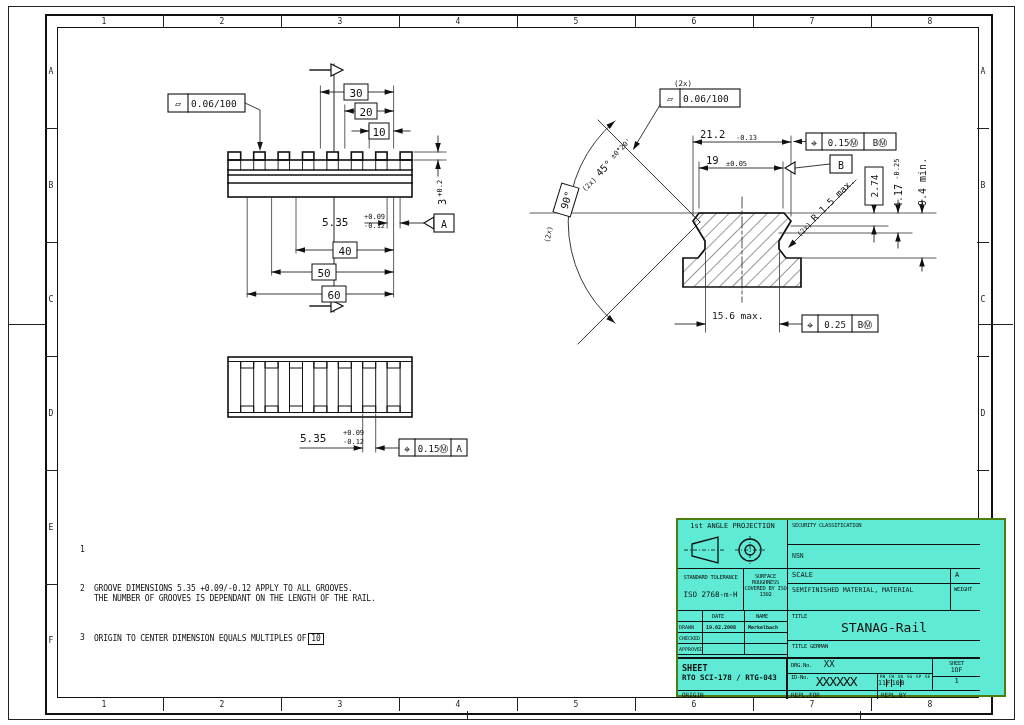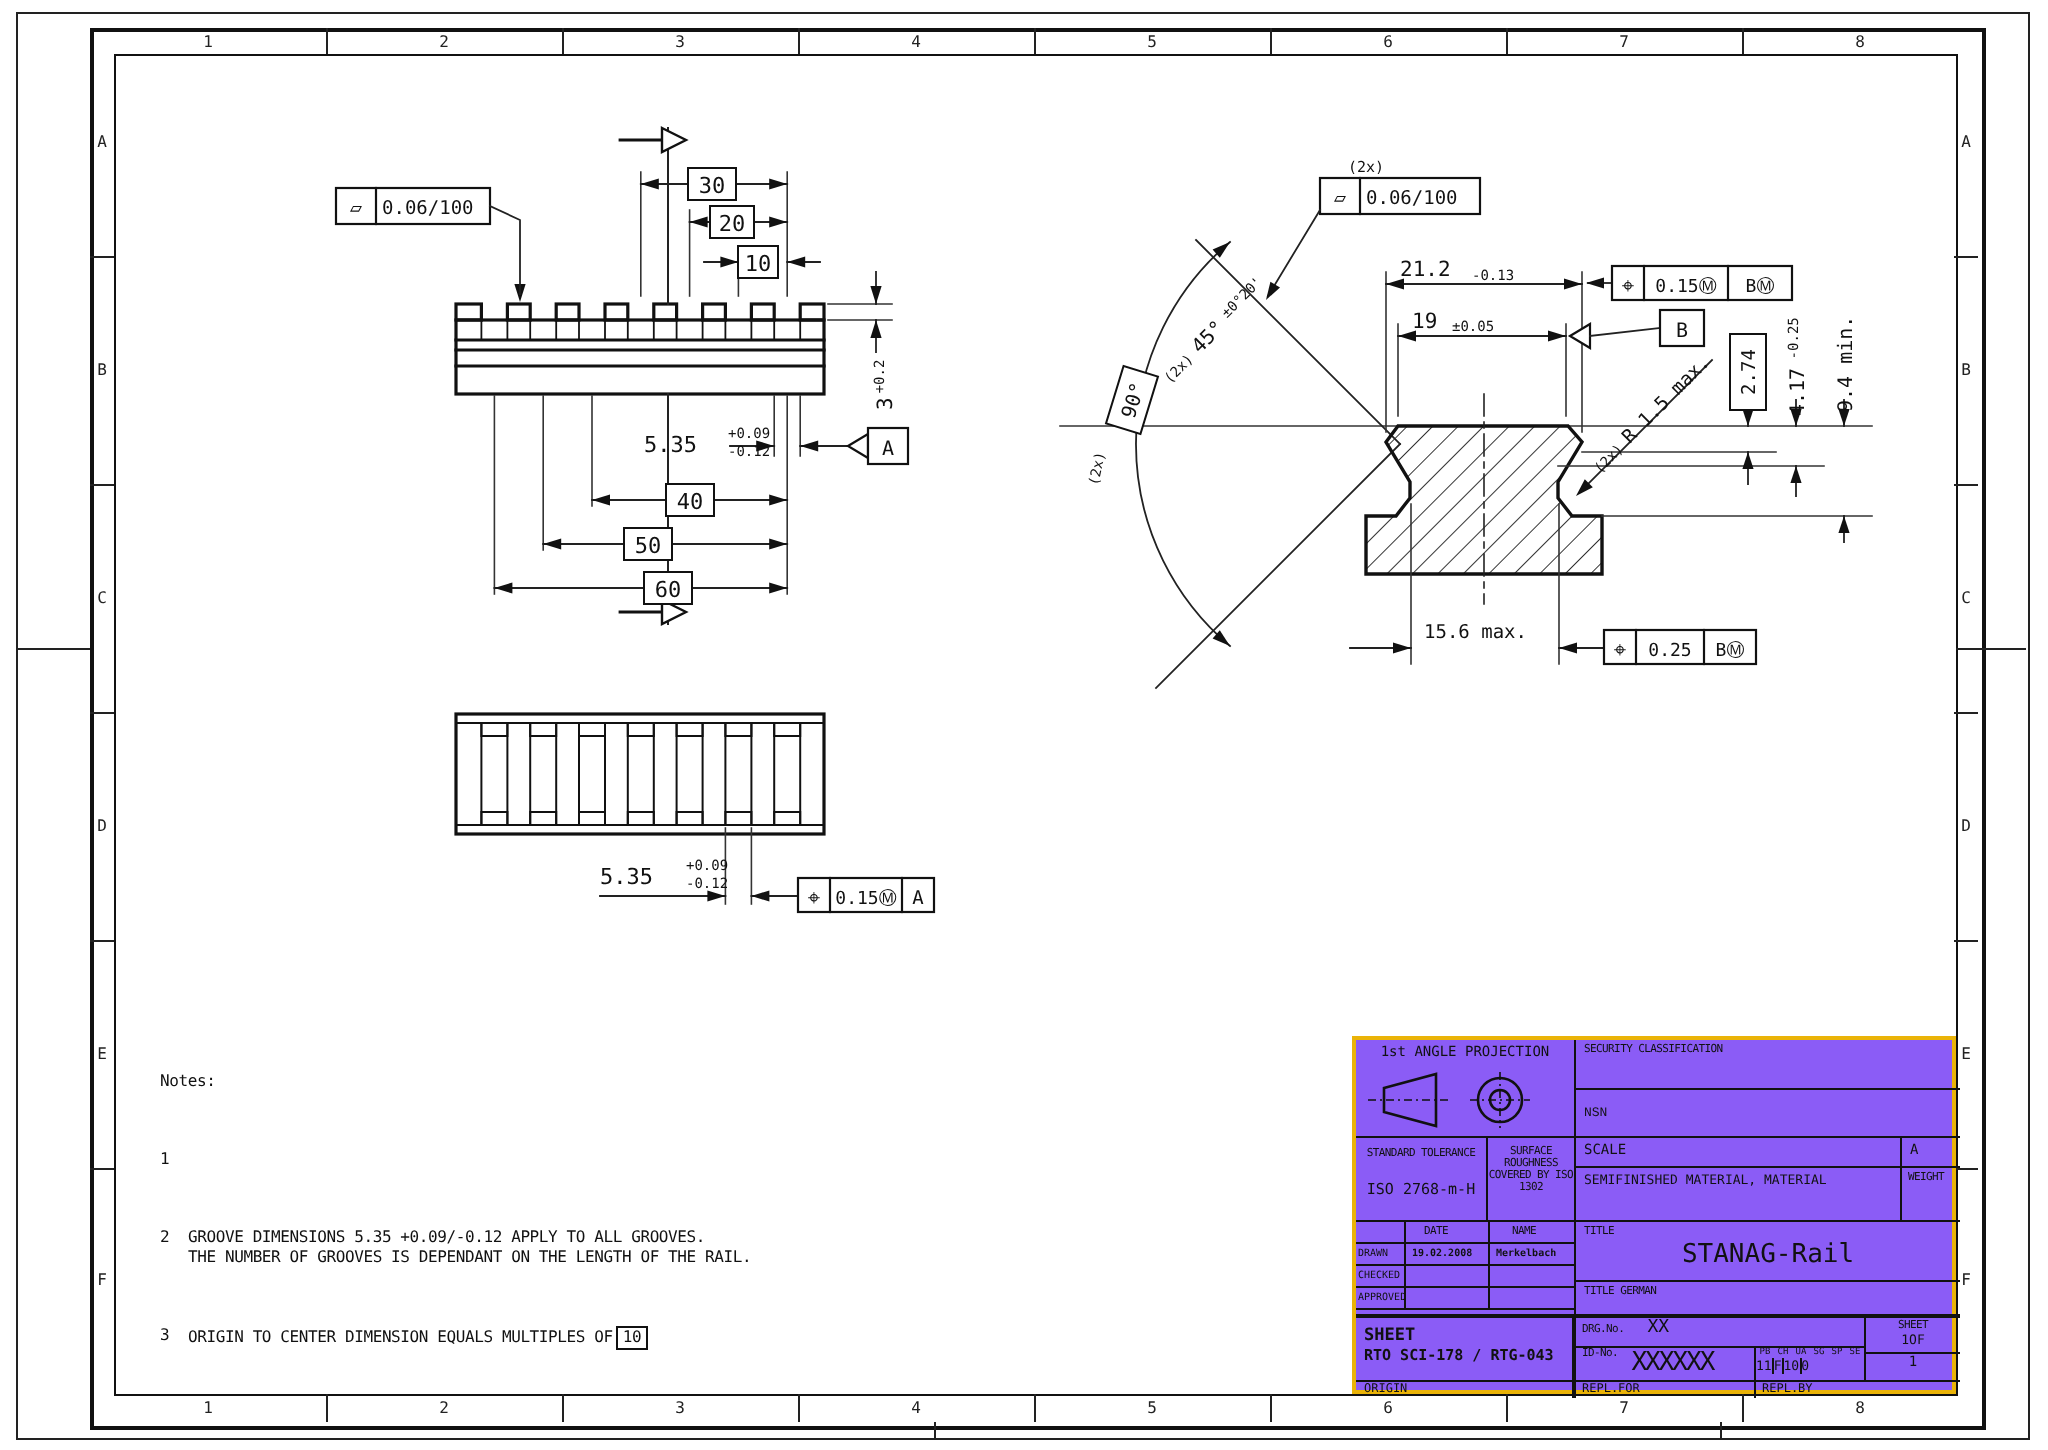--- a/index.html
+++ b/index.html
@@ -6,22 +6,22 @@
   #sheet{position:relative;width:1024px;height:725px;background:#ffffff;overflow:hidden;
          font-family:"DejaVu Sans Mono",monospace;color:#111;}
   .frame{position:absolute;border:1px solid #222;}
   .frame-thick{position:absolute;border:2px solid #111;}
   .frame-inner{position:absolute;border:1.5px solid #111;}
   .gridlabel{position:absolute;font-size:8px;color:#222;transform:translate(-50%,-50%);}
   .tick{position:absolute;background:#222;}
   svg{position:absolute;left:0;top:0;}
   svg text{font-family:"DejaVu Sans Mono",monospace;fill:#111;}
   
-  #titleblock{position:absolute;left:676px;top:518px;width:302px;height:179px;
-              border:2px solid #eab308;box-sizing:border-box;background:#8b5cf6;font-size:6px;}
+  #titleblock{position:absolute;left:676px;top:518px;width:330px;height:179px;
+              border:2px solid #4d7c0f;box-sizing:border-box;background:#5eead4;font-size:6px;}
   .tb{position:absolute;box-sizing:border-box;overflow:hidden;}
   .lbl{font-size:5.5px;letter-spacing:-0.3px;}
   
   #notes{position:absolute;left:80px;top:516px;width:560px;font-size:8px;line-height:10px;
          letter-spacing:-0.2px;white-space:pre;}
   .note-item{display:flex;margin-top:9px;}
   .note-num{width:14px;}
   .boxed-note{display:inline-block;border:1px solid #111;padding:0 2px;margin-left:2px;}
 </style>
 </head>
@@ -400,21 +400,20 @@
       <line x1="415" y1="439" x2="415" y2="456" stroke="#111" stroke-width="1.1"></line>
       <line x1="451" y1="439" x2="451" y2="456" stroke="#111" stroke-width="1.1"></line>
       <text x="407" y="452.5" font-size="11" text-anchor="middle">⌖</text>
       <text x="433" y="452" font-size="9" text-anchor="middle">0.15Ⓜ</text>
       <text x="459" y="452" font-size="9.5" text-anchor="middle">A</text>
     </g>
   </g>
 </svg>
 
 <div id="notes">
-  <div>Notes:</div>
   <div class="note-item">
     <div class="note-num">1</div>
   </div>
   <div class="note-item">
     <div class="note-num">2</div>
     <div><div>GROOVE DIMENSIONS 5.35 +0.09/-0.12 APPLY TO ALL GROOVES.</div><div>THE NUMBER OF GROOVES IS DEPENDANT ON THE LENGTH OF THE RAIL.</div></div>
   </div>
   <div class="note-item">
     <div class="note-num">3</div>
     <div><span>ORIGIN TO CENTER DIMENSION EQUALS MULTIPLES OF</span><span class="boxed-note">10</span></div>

